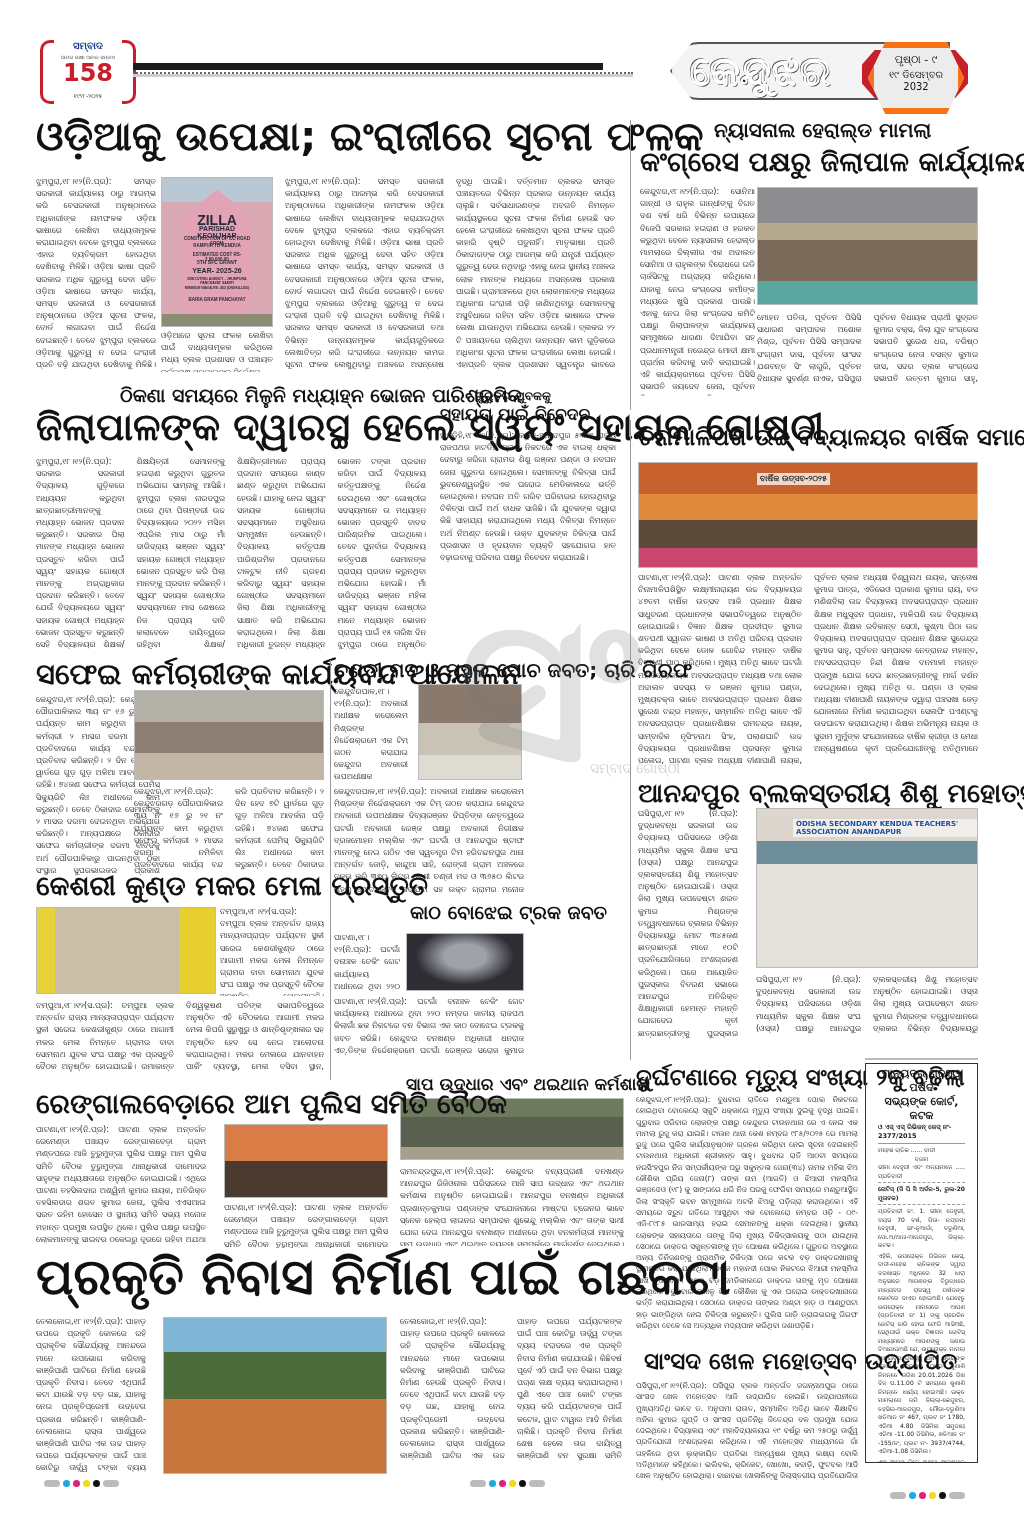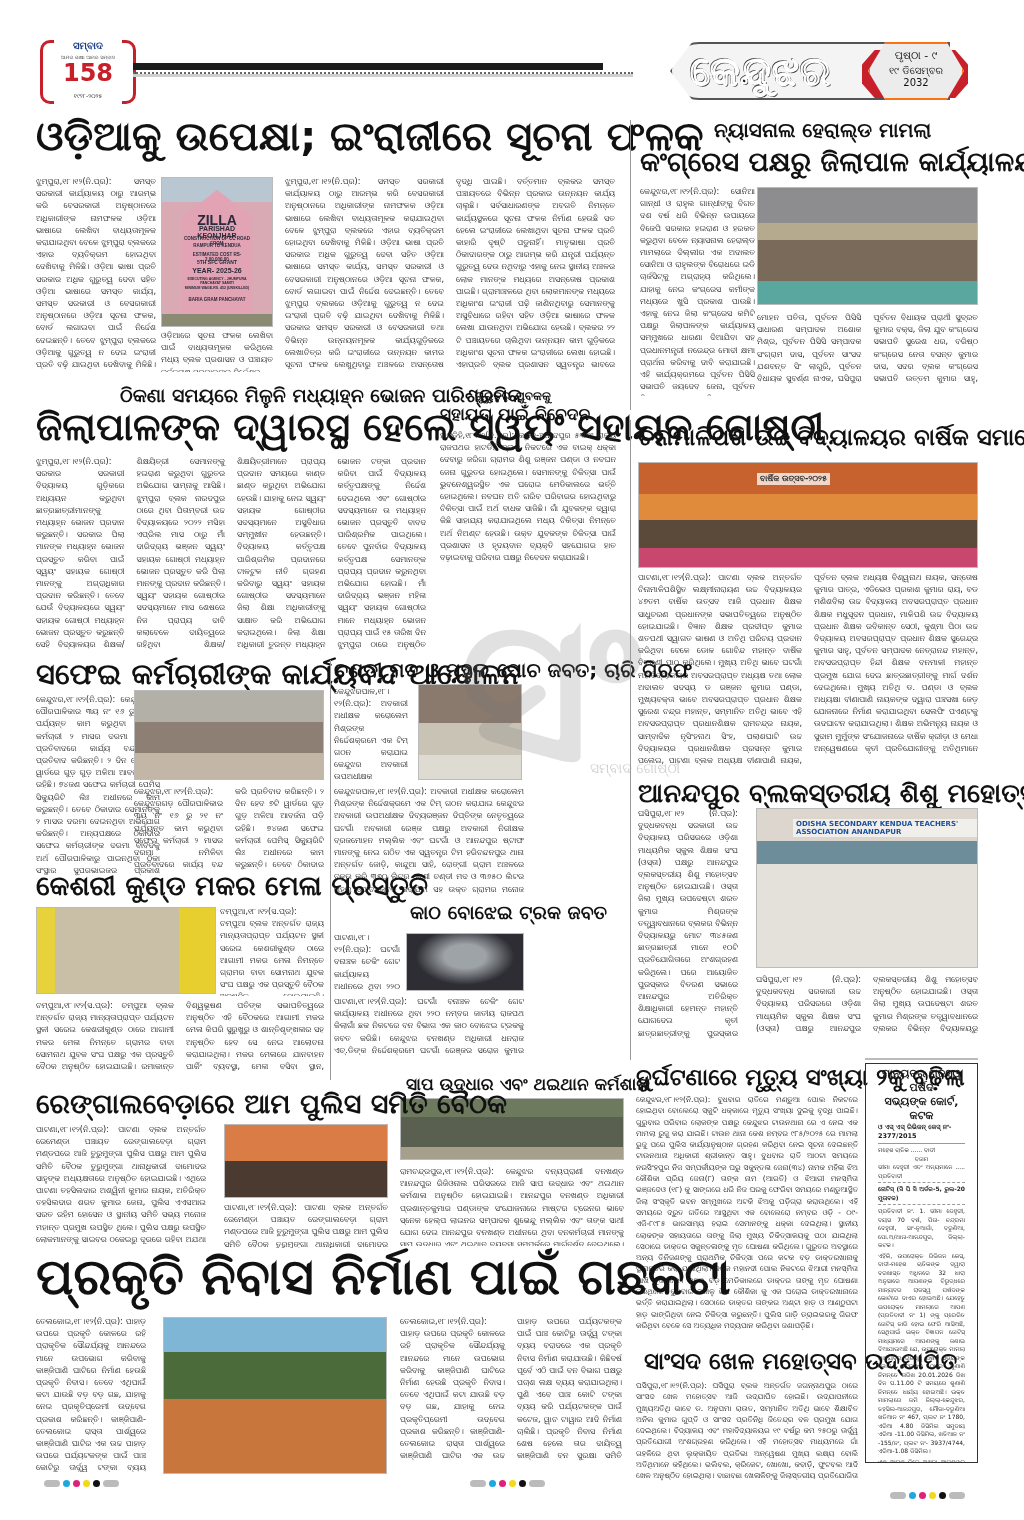--- a/index.html
+++ b/index.html
@@ -14,21 +14,21 @@
   .logo .br.r { right: 0; border-left: none; border-radius: 0 10px 10px 0; }
   .logo .brand { position: absolute; left: 16px; right: 16px; top: 4px; text-align: center; font-size: 10px; color: #1c3e8a; font-weight: bold; }
   .logo .tag { position: absolute; left: 16px; right: 16px; top: 18px; text-align: center; font-size: 5px; color: #333; }
   .logo .num { position: absolute; left: 16px; right: 16px; top: 24px; text-align: center; font-size: 24px; font-weight: bold; color: #c8202a; line-height: 26px; }
   .logo .years { position: absolute; left: 16px; right: 16px; top: 56px; text-align: center; font-size: 6px; color: #222; }
   .rule-thick { left: 133px; top: 63px; width: 470px; height: 7px; background: #1c1c1c; }
   .rule-dots { left: 133px; top: 72px; width: 500px; height: 5px; border-top: 2px dotted #666; border-bottom: 3px solid #cfcfcf; }
   .banner { left: 670px; top: 42px; width: 280px; height: 58px; background: #f4f4f4; border: 2px solid #555; border-radius: 30px 0 0 30px; clip-path: polygon(8% 0, 100% 0, 100% 100%, 8% 100%, 0 50%); }
   .banner-title { left: 690px; top: 44px; width: 210px; height: 54px; font-size: 40px; font-weight: bold; color: #1a1a1a; line-height: 54px; letter-spacing: 1px; -webkit-text-stroke: 1px #fff; text-shadow: 1px 1px 0 #333, -1px -1px 0 #333; }
   .badge-red { left: 862px; top: 50px; width: 106px; height: 48px; background: #c8202a; clip-path: polygon(12% 0, 88% 0, 100% 30%, 100% 70%, 88% 100%, 12% 100%, 0 70%, 0 30%); }
-  .badge { left: 868px; top: 42px; width: 96px; height: 58px; background: #ececec; border: 2px solid #f97316; clip-path: polygon(18% 0, 82% 0, 100% 50%, 82% 100%, 18% 100%, 0 50%); text-align: center; font-size: 10px; color: #111; }
+  .badge { left: 868px; top: 42px; width: 96px; height: 72px; background: #ececec; border: 6px solid #f97316; clip-path: polygon(18% 0, 82% 0, 100% 50%, 82% 100%, 18% 100%, 0 50%); text-align: center; font-size: 10px; color: #111; }
   .badge .pg { display: block; margin-top: 5px; font-size: 11px; }
   .badge .dt { display: block; font-size: 10px; margin-top: 3px; }
   .badge .yr { display: block; font-size: 10px; }
 
   
   .hl { font-weight: bold; color: #111; white-space: nowrap; line-height: 1; }
   .kicker { font-weight: bold; color: #111; white-space: nowrap; line-height: 1; }
 
   
   .txt { font-size: 8px; line-height: 12.2px; color: #222; text-align: justify; overflow: hidden; }

